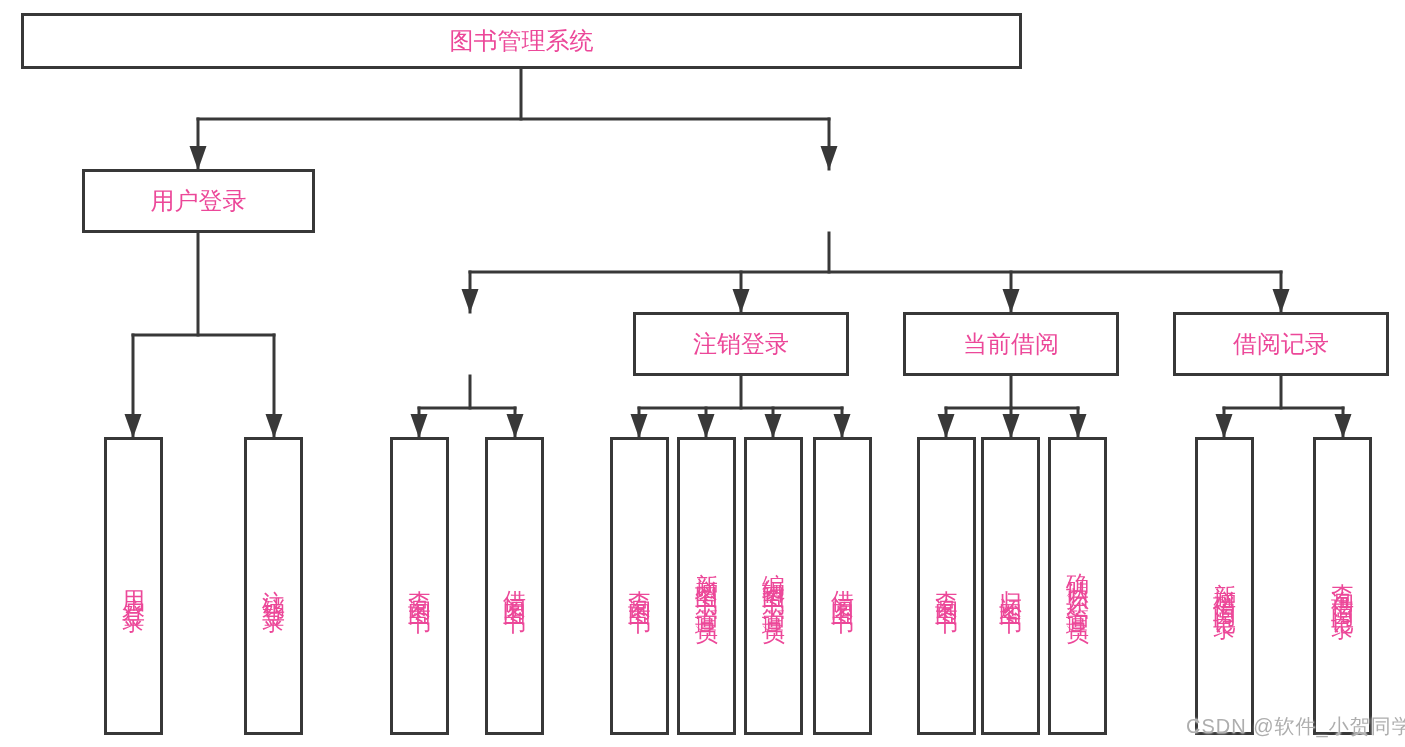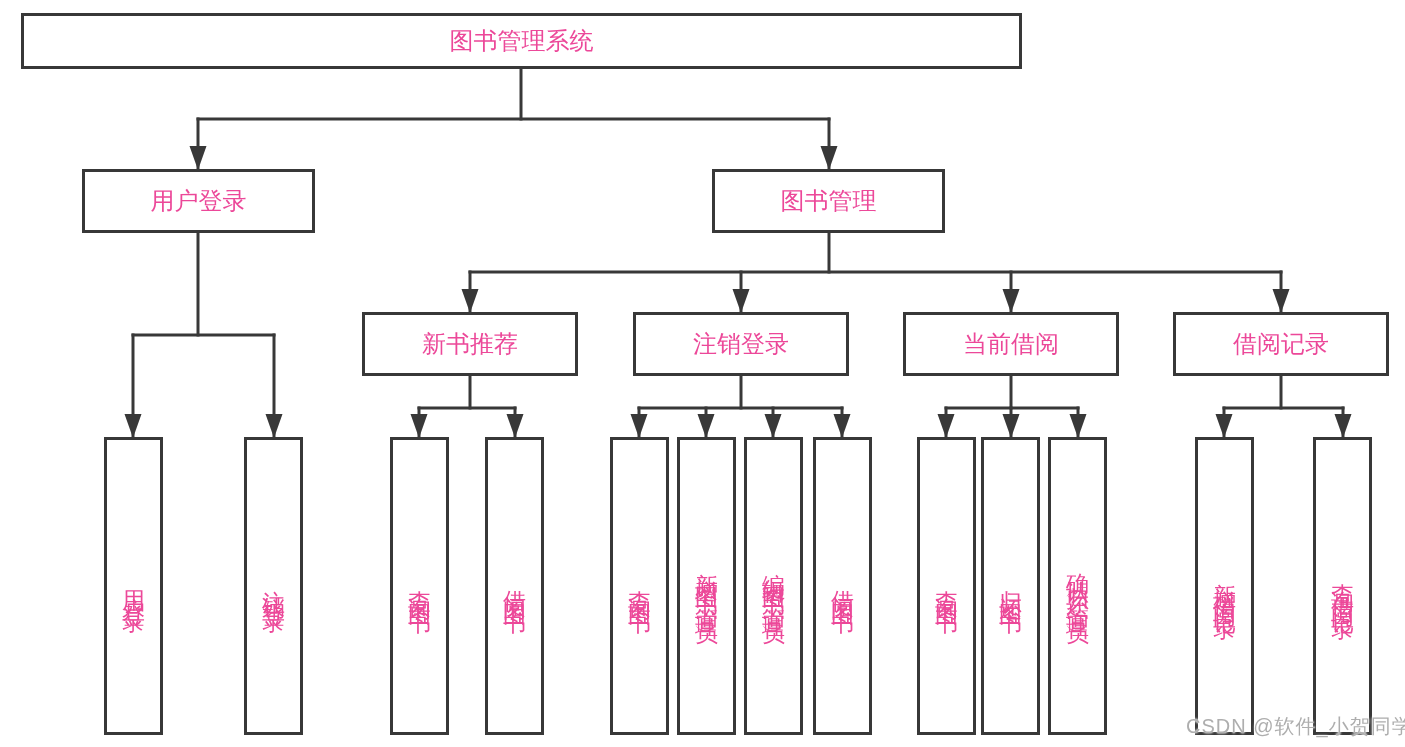--- a/index.html
+++ b/index.html
@@ -119,27 +119,21 @@
     </g>
   </svg>
 
   <div class="node root-box">
     <span>图书管理系统</span>
   </div>
 
   <div class="node lvl2" style="left:82px">
     <span>用户登录</span>
   </div>
-  <div class="node lvl2" style="left:712px">
-    <span>图书管理</span>
-  </div>
 
-  <div class="node lvl3" style="left:362px">
-    <span>新书推荐</span>
-  </div>
   <div class="node lvl3" style="left:633px">
     <span>注销登录</span>
   </div>
   <div class="node lvl3" style="left:903px">
     <span>当前借阅</span>
   </div>
   <div class="node lvl3" style="left:1173px">
     <span>借阅记录</span>
   </div>
 

